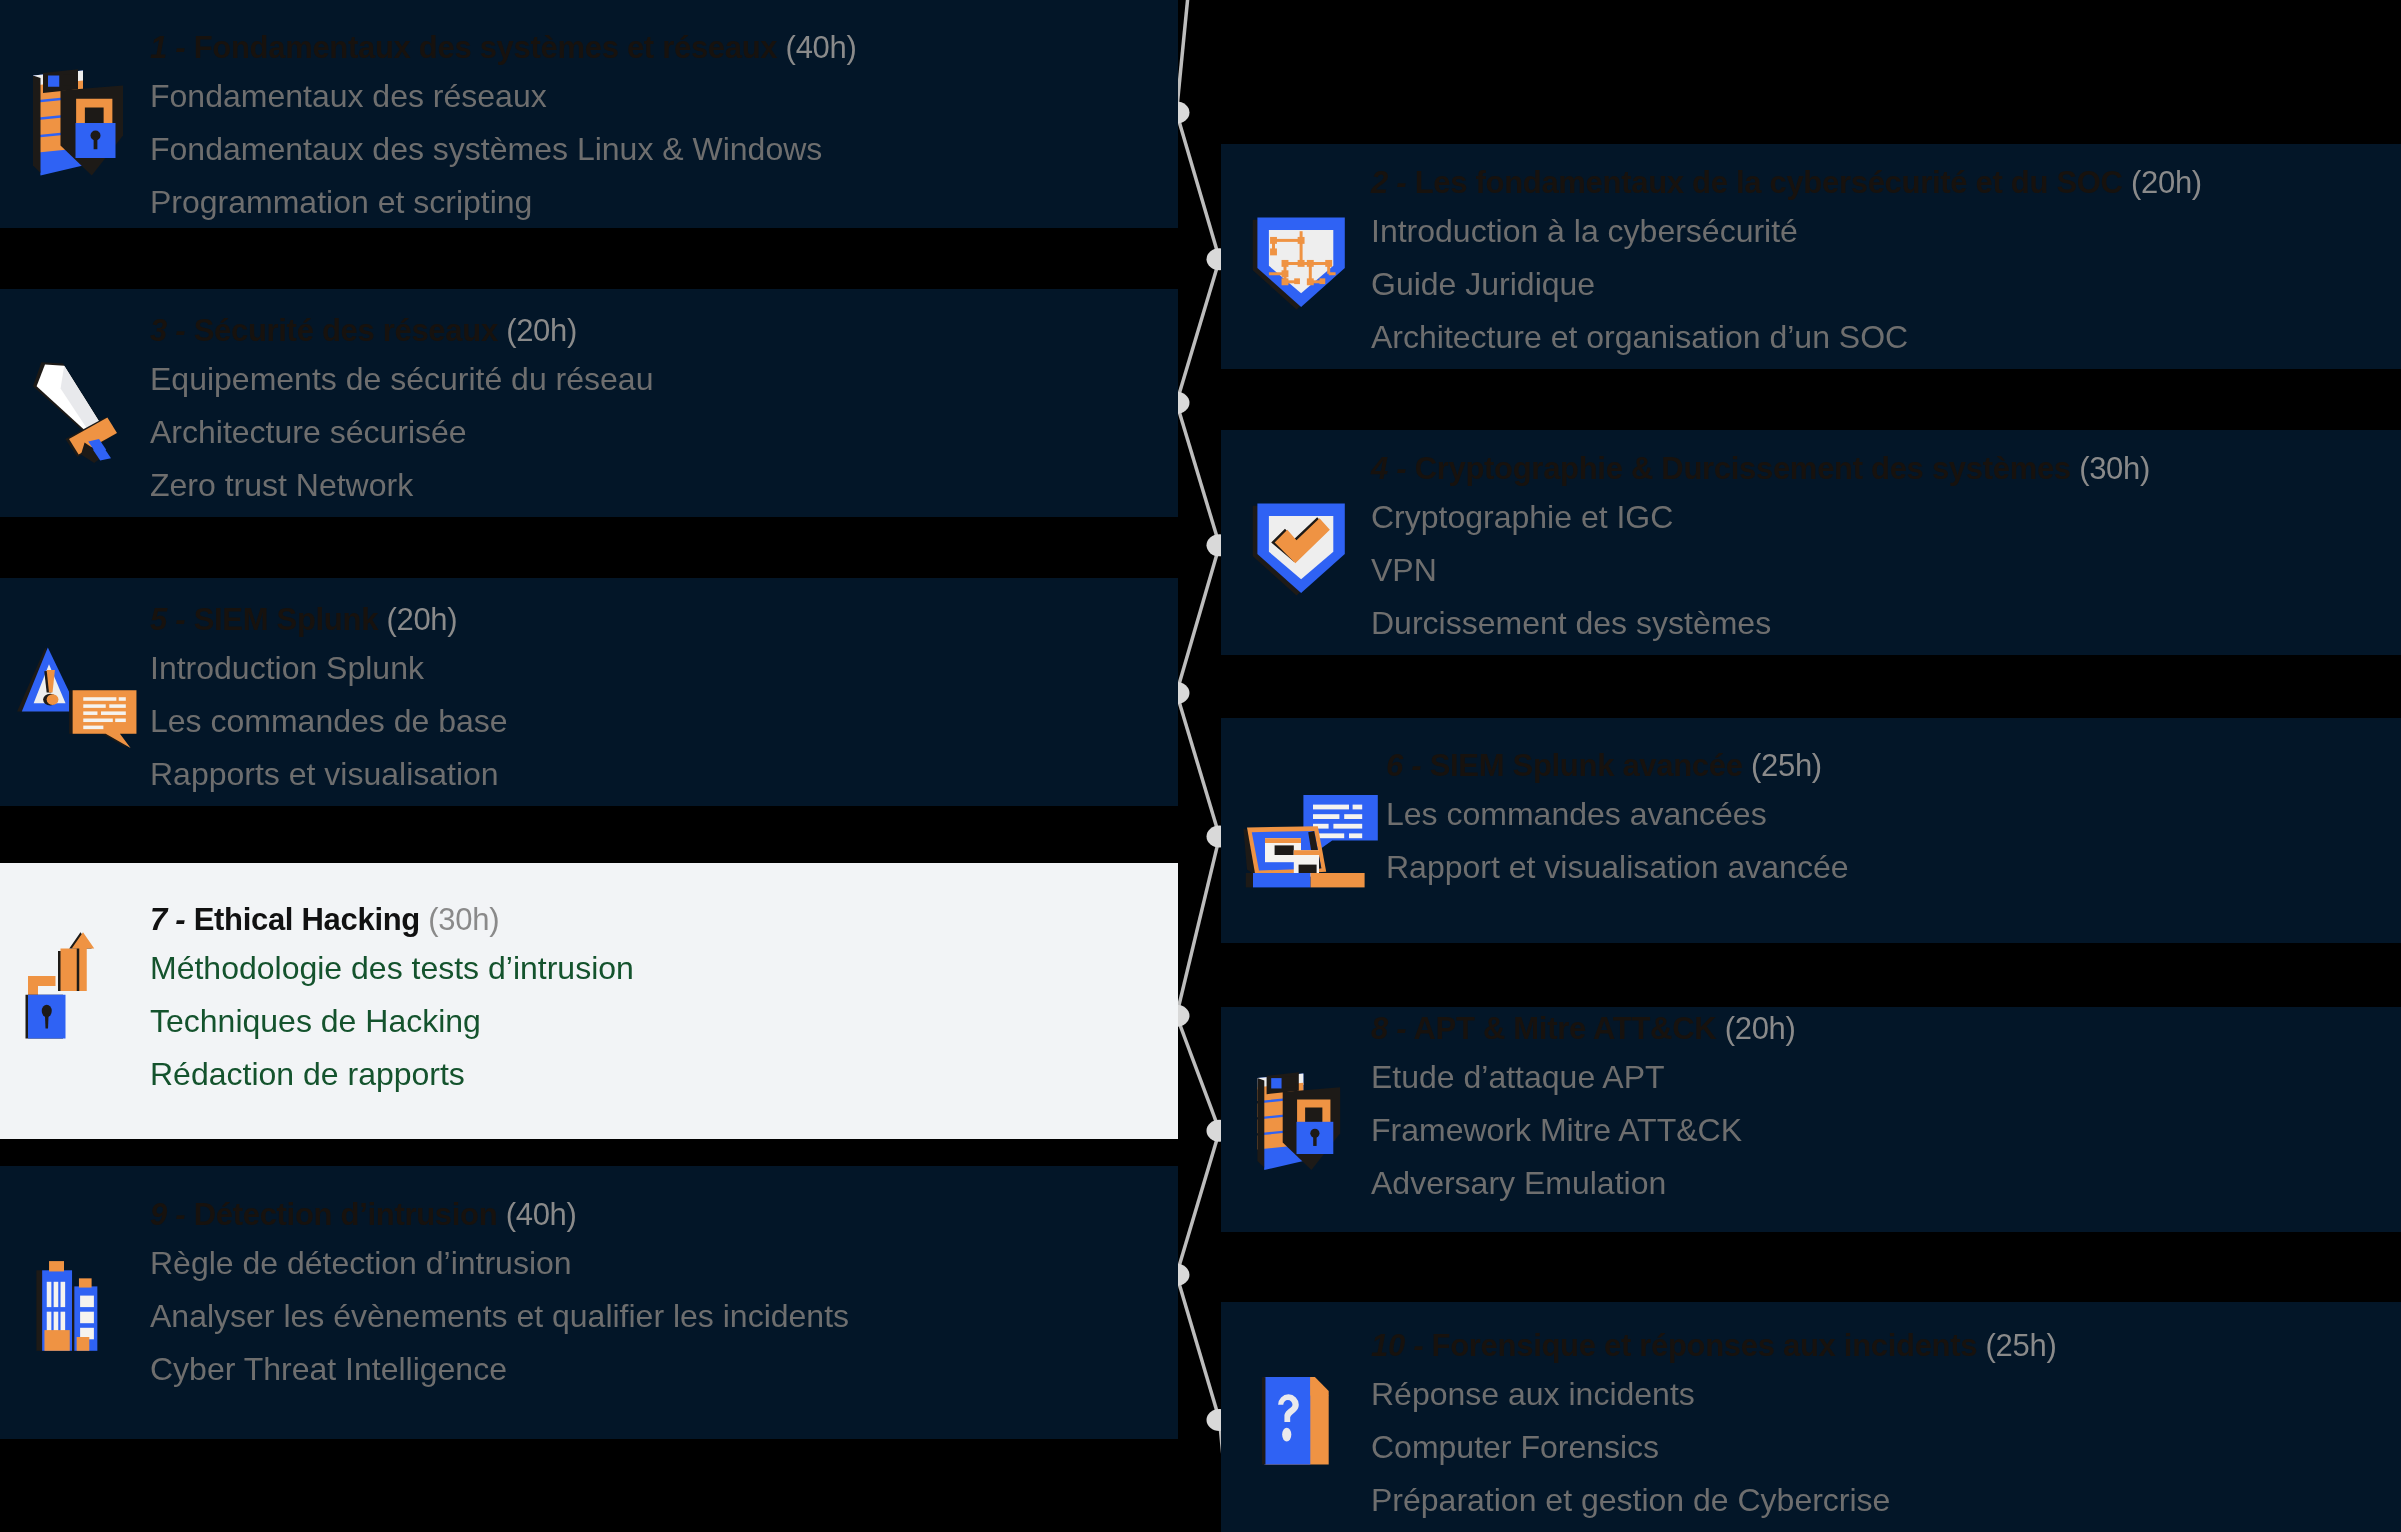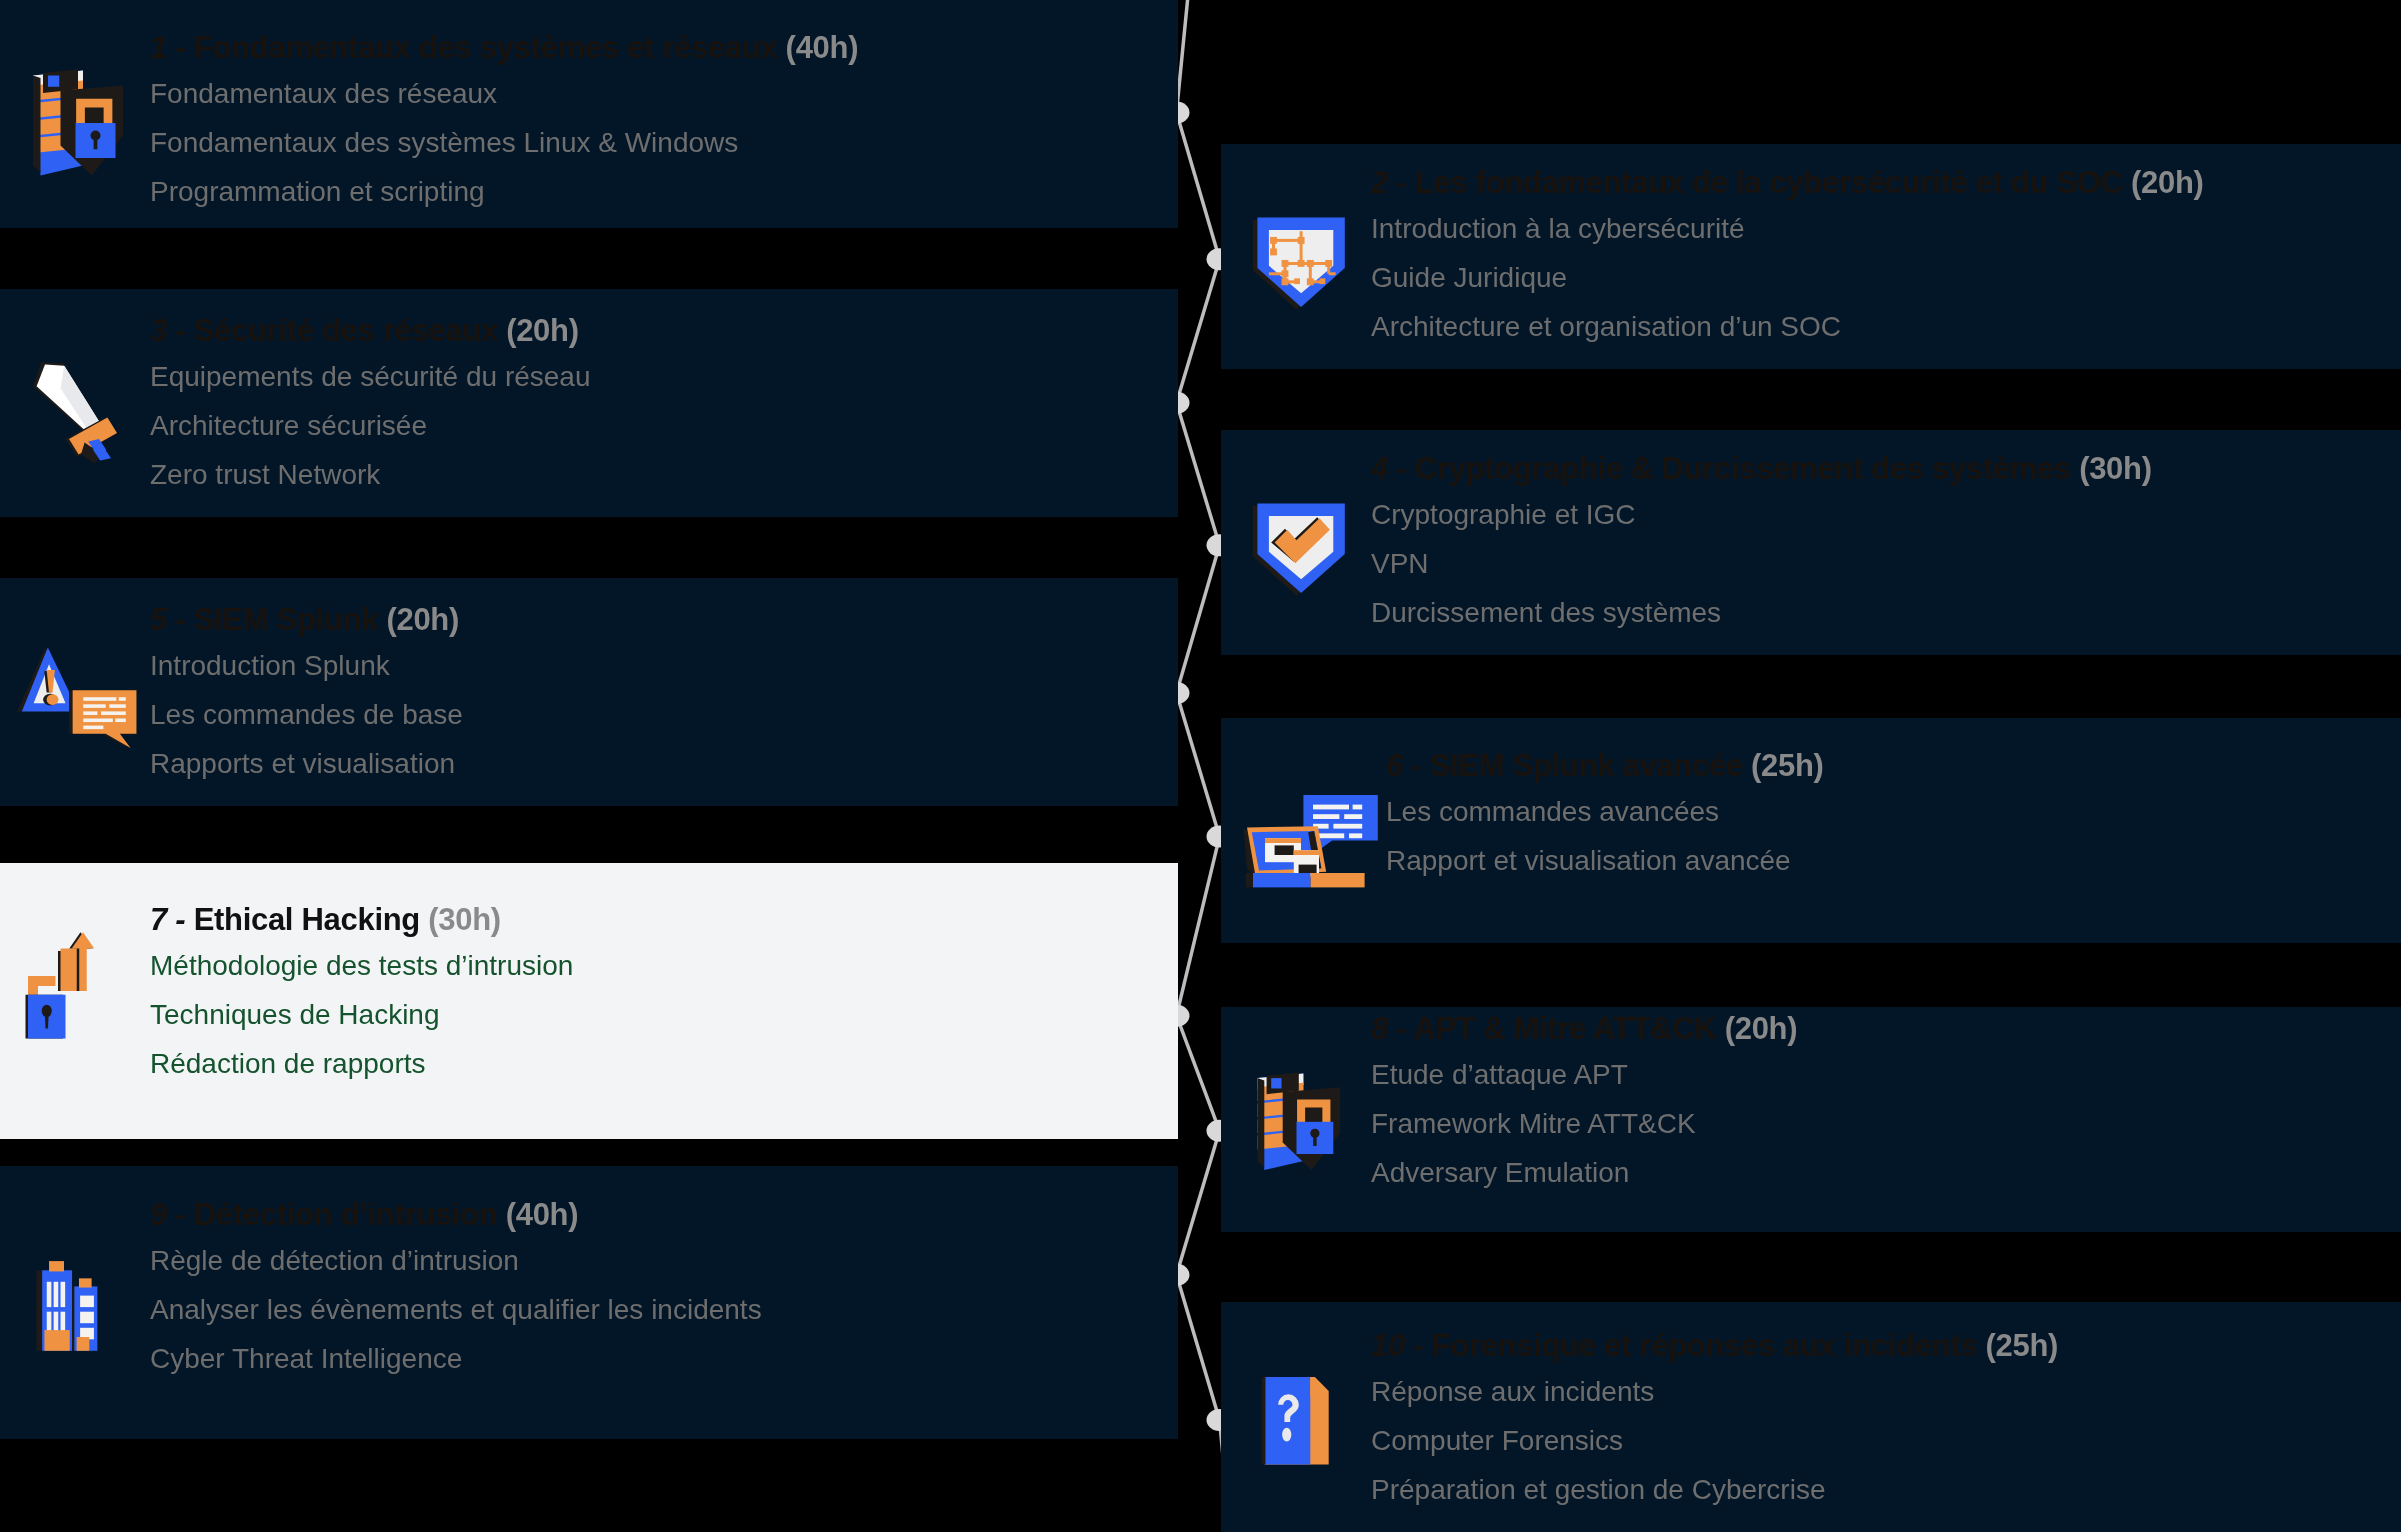--- a/index.html
+++ b/index.html
@@ -50,34 +50,34 @@
     letter-spacing: -0.3px;
     white-space: nowrap;
   }
   .card-title .tnum {
     font-style: italic;
     font-weight: 700;
   }
   .card-title .tname { font-weight: 700; }
   .card-title .thours {
     color: #8a8a8a;
-    font-weight: 700;
+    font-weight: 400;
     font-style: normal;
   }
   
   .card:not(.highlight) .card-title .tnum,
   .card:not(.highlight) .card-title .tname { color: #17120e; }
   
   .card.highlight .card-title .tnum,
   .card.highlight .card-title .tname { color: #111111; }
   .card.highlight .card-title .thours { color: #8a8a8a; }
 
   .card-list { list-style: none; margin-top: 14px; }
   .card-list li {
-    font-size: 28px;
+    font-size: 32px;
     line-height: 1.0;
     color: #6e6e6e;
     margin-bottom: 21px;
     white-space: nowrap;
   }
   .card-list li:last-child { margin-bottom: 0; }
   .card.highlight .card-list li { color: #14532d; }
 
   
   #timeline {

